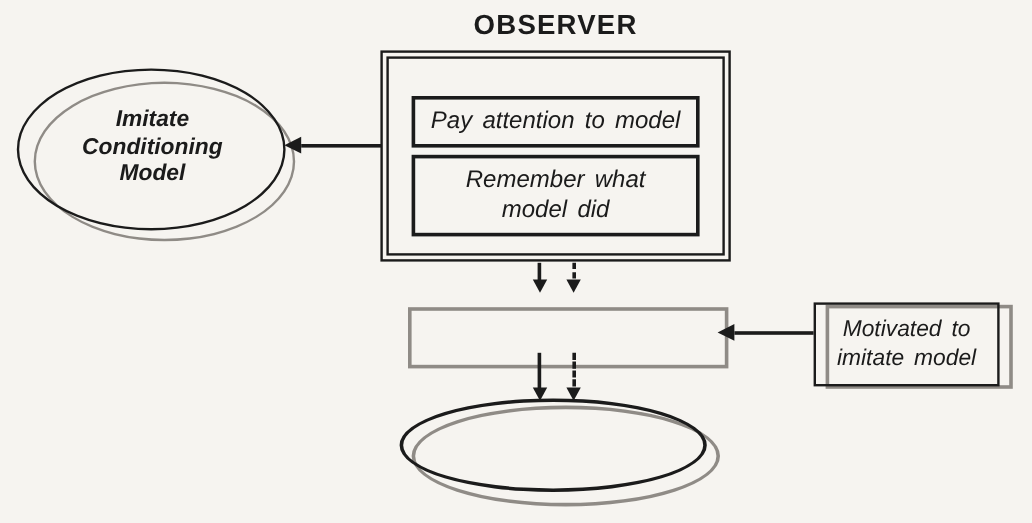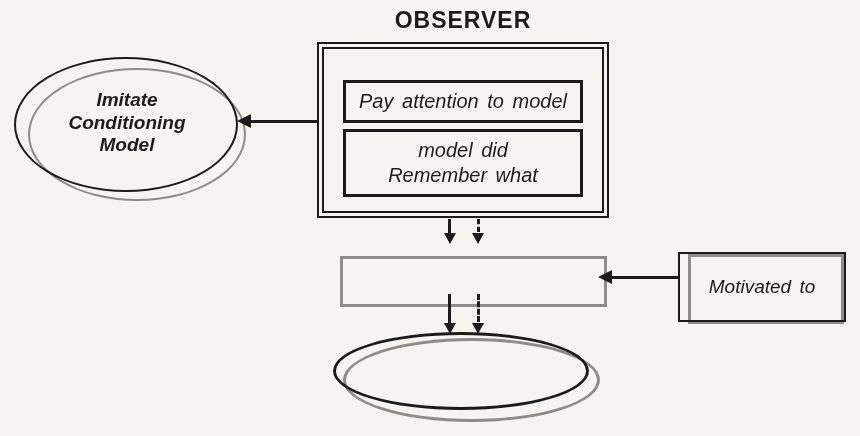--- a/index.html
+++ b/index.html
@@ -47,21 +47,21 @@
   }
   .attention-box{left:343px;top:70px;width:240px;height:43px;}
   .remember-box{left:343px;top:119px;width:240px;height:68px;}
 
   
   .shadow-box{border:3px solid var(--shadow);background:transparent;}
   .practice-shadow{left:340px;top:256px;width:267px;height:51px;}
   .practice-box{left:330px;top:245px;width:265px;height:48px;background:transparent;}
   .motivated-shadow{left:688px;top:254px;width:156px;height:70px;}
   .motivated-box{
-    left:678px;top:242px;width:168px;height:70px;
+    left:678px;top:242px;width:155px;height:70px;
     border-width:2px;background:transparent;font-size:19px;
   }
 
   
   .ellipse{border-radius:50%;background:transparent;}
   .operant-ellipse-shadow{left:28px;top:68px;width:218px;height:133px;border:2px solid var(--shadow);}
   .operant-ellipse{left:14px;top:57px;width:224px;height:135px;border:2px solid var(--ink);}
   .operant-label{
     left:37px;top:84px;width:180px;height:78px;
     display:flex;flex-direction:column;align-items:center;justify-content:center;
@@ -116,22 +116,22 @@
 
   <div class="abs diagram-title">OBSERVER</div>
 
   <div class="abs observer-box"></div>
 
   <div class="abs stage-box attention-box">
     <span>Pay attention to model</span>
   </div>
   <div class="abs stage-box remember-box">
     <span>
+      <span class="label-line">Remember what</span>
       <span class="label-line">model did</span>
-      <span class="label-line">Remember what</span>
     </span>
   </div>
 
   <div class="abs ellipse operant-ellipse-shadow"></div>
   <div class="abs ellipse operant-ellipse"></div>
   <div class="abs operant-label">
     <span class="label-line">Imitate</span>
     <span class="label-line">Conditioning</span>
     <span class="label-line">Model</span>
   </div>
@@ -143,20 +143,21 @@
   <div class="abs head-down a2-head"></div>
   <div class="abs shaft-v-dashed a3-shaft"></div>
   <div class="abs head-down a3-head"></div>
 
   <div class="abs shadow-box practice-shadow"></div>
 
   <div class="abs shadow-box motivated-shadow"></div>
   <div class="abs stage-box motivated-box">
     <span>
       <span class="label-line">Motivated to</span>
+      <span class="label-line">imitate model</span>
     </span>
   </div>
 
   <div class="abs shaft-h a4-shaft"></div>
   <div class="abs head-left a4-head"></div>
 
   <div class="abs shaft-v a5-shaft"></div>
   <div class="abs head-down a5-head"></div>
   <div class="abs shaft-v-dashed a6-shaft"></div>
   <div class="abs head-down a6-head"></div>

